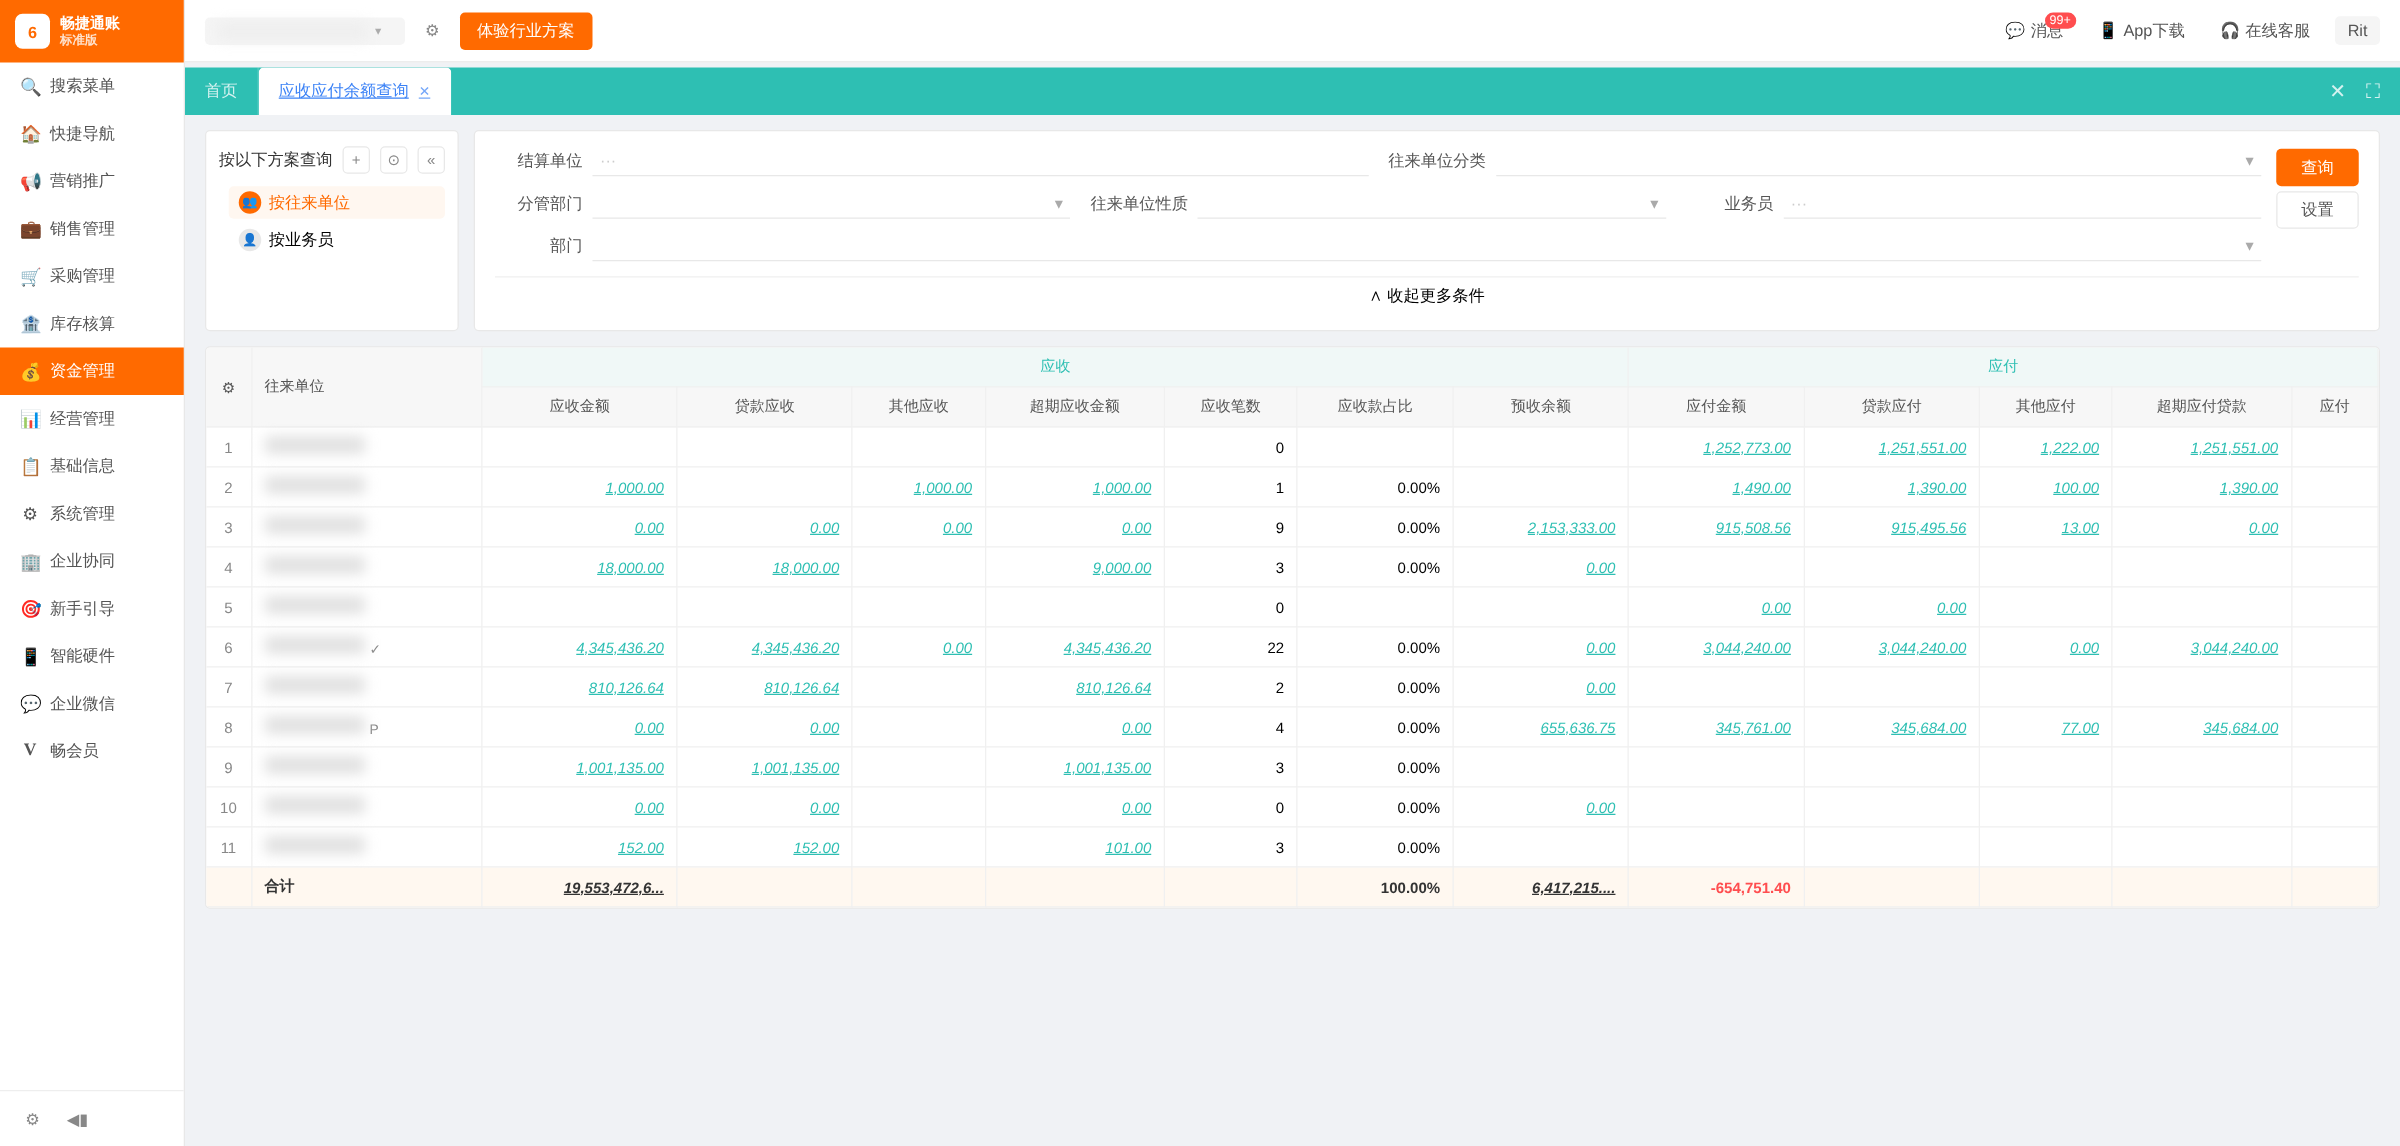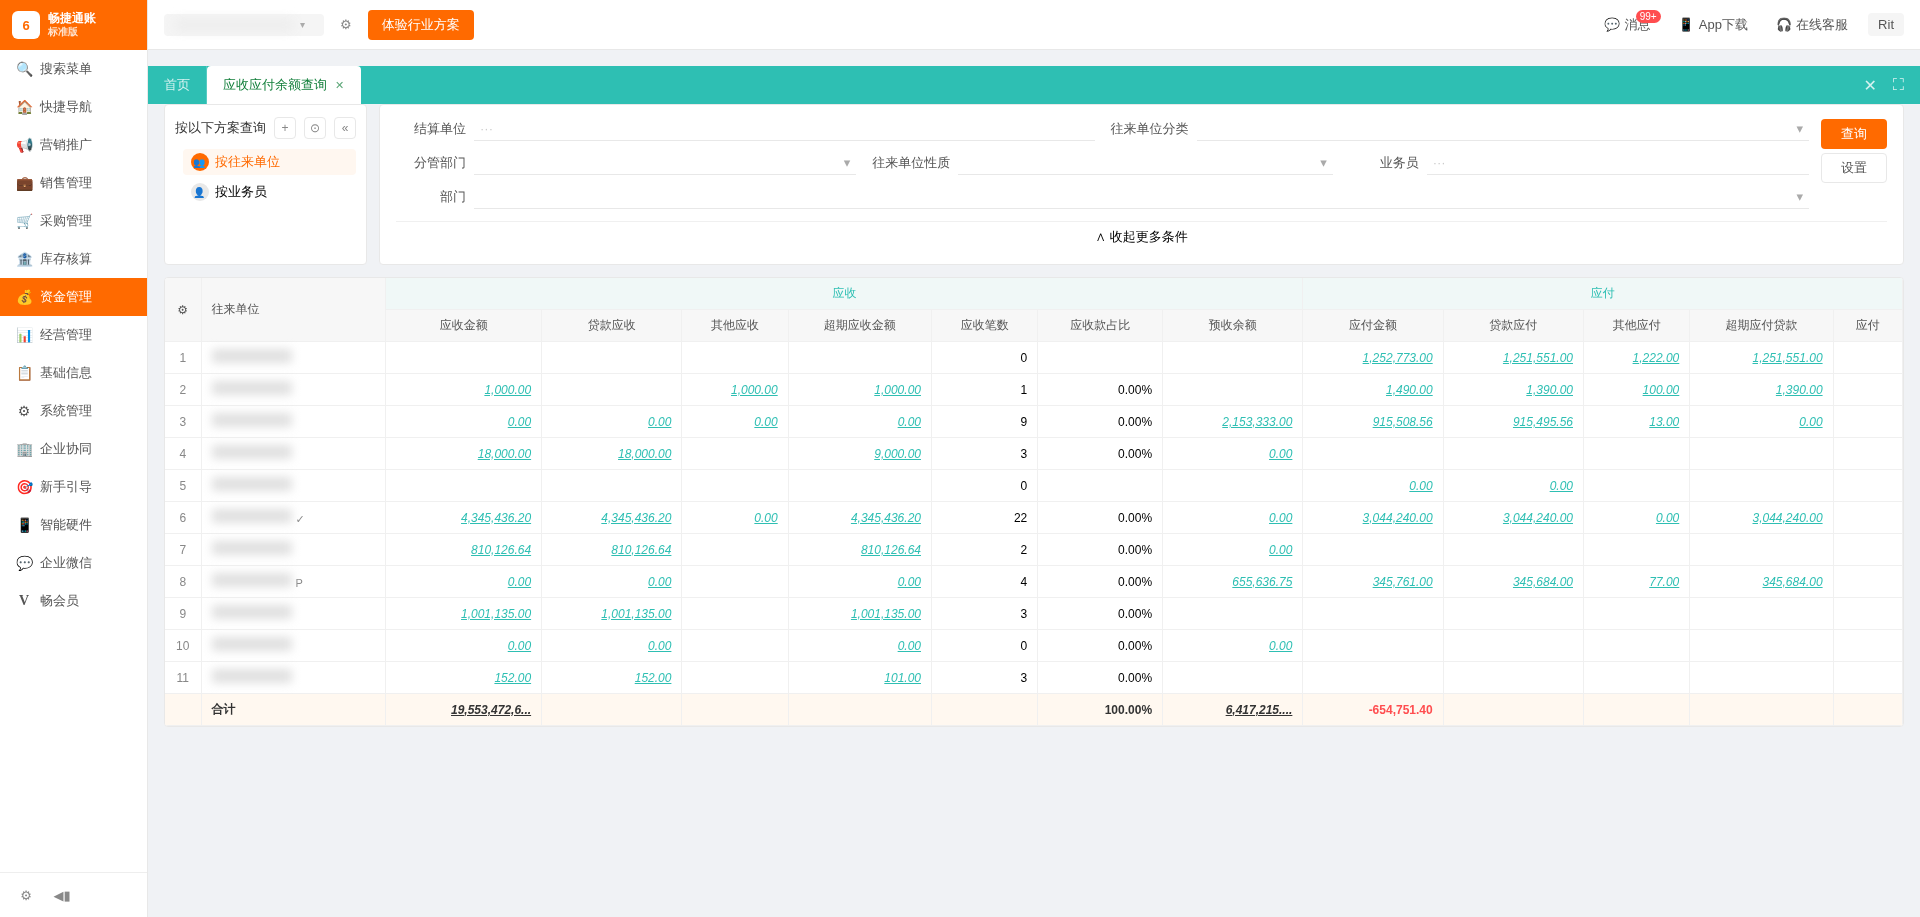--- a/index.html
+++ b/index.html
@@ -68,29 +68,29 @@
       display: flex; align-items: center; gap: 4px; cursor: pointer; color: #555;
       padding: 4px 8px;
     }
     .top-header .user-avatar {
       background: #f5f5f5; border-radius: 4px; padding: 4px 10px;
       cursor: pointer; color: #555; font-size: 13px;
     }
 
     
     .tab-bar {
-      position: fixed; left: 148px; top: 66px; right: 0; height: 38px;
+      position: fixed; left: 148px; top: 54px; right: 0; height: 38px;
       background: #2ebfb3; display: flex; align-items: stretch; z-index: 98;
     }
     .tab-item {
       display: flex; align-items: center; padding: 0 16px; cursor: pointer;
       color: rgba(255,255,255,0.8); font-size: 13px; border-right: 1px solid rgba(255,255,255,0.2);
       white-space: nowrap;
     }
-    .tab-item.active { background: #fff; color: #15803d; border-radius: 4px 4px 0 0; }
+    .tab-item.active { background: #fff; color: #3b82f6; border-radius: 4px 4px 0 0; text-decoration: underline; }
     .tab-item .close-btn { margin-left: 8px; font-size: 11px; opacity: 0.7; }
     .tab-bar .tab-controls {
       margin-left: auto; display: flex; align-items: center; padding: 0 12px; gap: 8px;
     }
     .tab-bar .tab-controls button {
       background: none; border: none; cursor: pointer; color: rgba(255,255,255,0.8);
       font-size: 16px; padding: 4px;
     }
 
     

